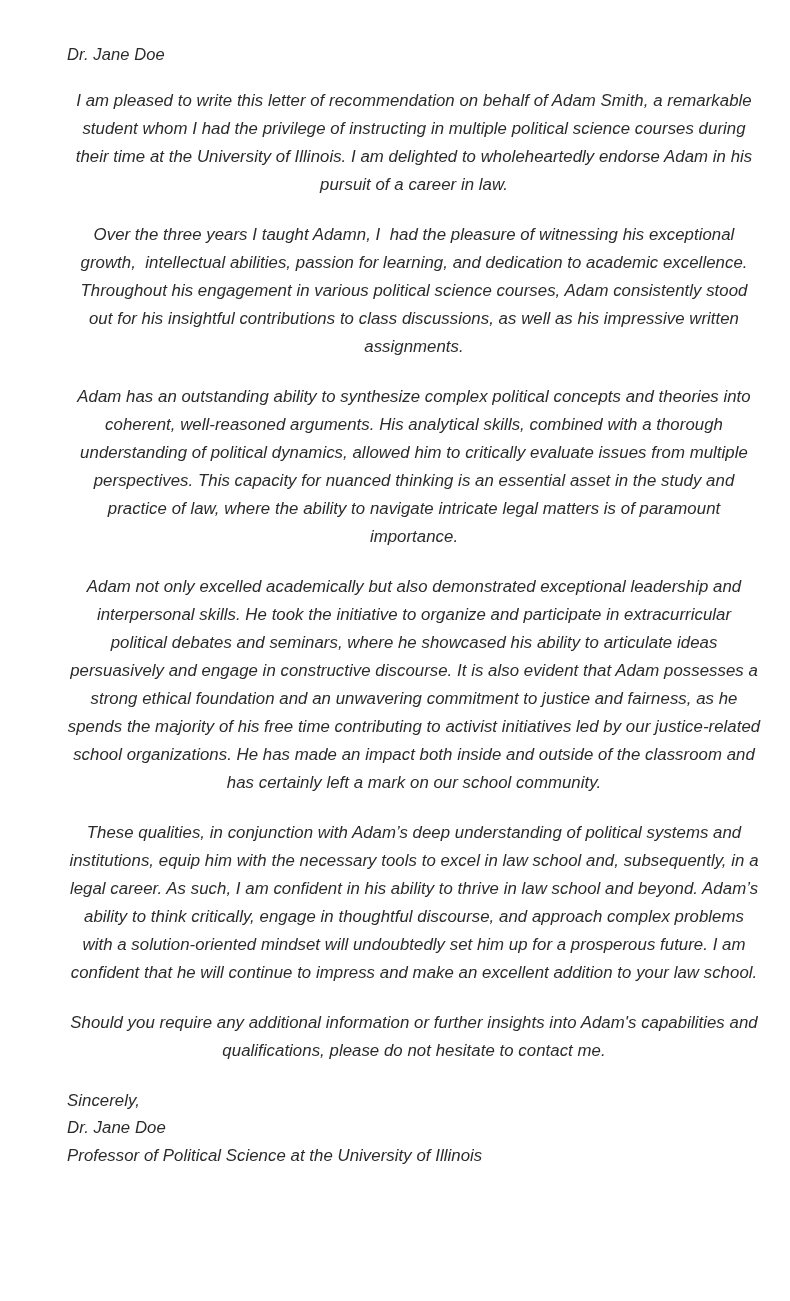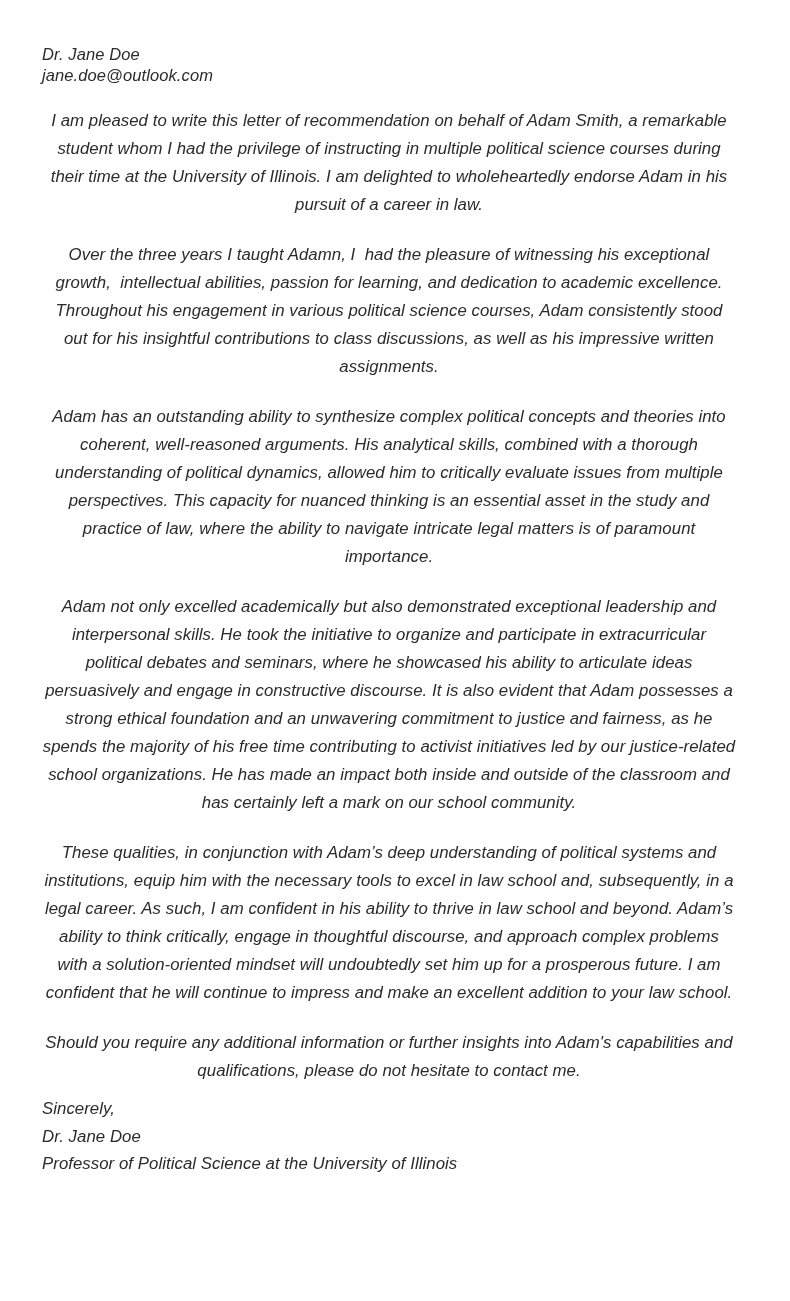--- a/index.html
+++ b/index.html
@@ -12,21 +12,21 @@
     height: 1301px;
     font-family: "Liberation Sans", "DejaVu Sans", sans-serif;
     color: #2b2b2b;
     -webkit-font-smoothing: antialiased;
   }
   .page {
     box-sizing: border-box;
     width: 640px;
     min-height: 1301px;
     background: #ffffff;
-    padding: 44px 52px 20px 42px;
+    padding: 44px 52px 20px 67px;
   }
   .letter {
     width: 694px;
   }
   
   .header-block {
     font-style: italic;
     font-size: 16.5px;
     line-height: 20.5px;
     letter-spacing: 0.1px;
@@ -52,39 +52,38 @@
     letter-spacing: 0.05px;
     margin: 0 0 22px 0;
     text-align: center;
     white-space: pre-wrap;
   }
   .para:last-child {
     margin-bottom: 0;
   }
   
   .closing-block {
-    margin-top: 10px;
+    margin-top: 22px;
     font-style: italic;
     font-size: 16.8px;
     line-height: 27.5px;
     letter-spacing: 0.05px;
   }
   .closing-line {
     white-space: pre-wrap;
   }
 </style>
 </head>
 <body>
 
 <div class="page">
   <div class="letter">
 
     <div class="header-block">
       <div class="header-line">Dr. Jane Doe</div>
-      <div class="header-line">jane.doe@outlook.com</div>
     </div>
 
 
     <div class="body-block">
       <p class="para">I am pleased to write this letter of recommendation on behalf of Adam Smith, a remarkable student whom I had the privilege of instructing in multiple political science courses during their time at the University of Illinois. I am delighted to wholeheartedly endorse Adam in his pursuit of a career in law.</p>
       <p class="para">Over the three years I taught Adamn, I  had the pleasure of witnessing his exceptional growth,  intellectual abilities, passion for learning, and dedication to academic excellence. Throughout his engagement in various political science courses, Adam consistently stood out for his insightful contributions to class discussions, as well as his impressive written assignments.</p>
       <p class="para">Adam has an outstanding ability to synthesize complex political concepts and theories into coherent, well-reasoned arguments. His analytical skills, combined with a thorough understanding of political dynamics, allowed him to critically evaluate issues from multiple perspectives. This capacity for nuanced thinking is an essential asset in the study and practice of law, where the ability to navigate intricate legal matters is of paramount importance.</p>
       <p class="para">Adam not only excelled academically but also demonstrated exceptional leadership and interpersonal skills. He took the initiative to organize and participate in extracurricular political debates and seminars, where he showcased his ability to articulate ideas persuasively and engage in constructive discourse. It is also evident that Adam possesses a strong ethical foundation and an unwavering commitment to justice and fairness, as he spends the majority of his free time contributing to activist initiatives led by our justice-related school organizations. He has made an impact both inside and outside of the classroom and has certainly left a mark on our school community.</p>
       <p class="para">These qualities, in conjunction with Adam’s deep understanding of political systems and institutions, equip him with the necessary tools to excel in law school and, subsequently, in a legal career. As such, I am confident in his ability to thrive in law school and beyond. Adam’s ability to think critically, engage in thoughtful discourse, and approach complex problems with a solution-oriented mindset will undoubtedly set him up for a prosperous future. I am confident that he will continue to impress and make an excellent addition to your law school.</p>
       <p class="para">Should you require any additional information or further insights into Adam's capabilities and qualifications, please do not hesitate to contact me.</p>

